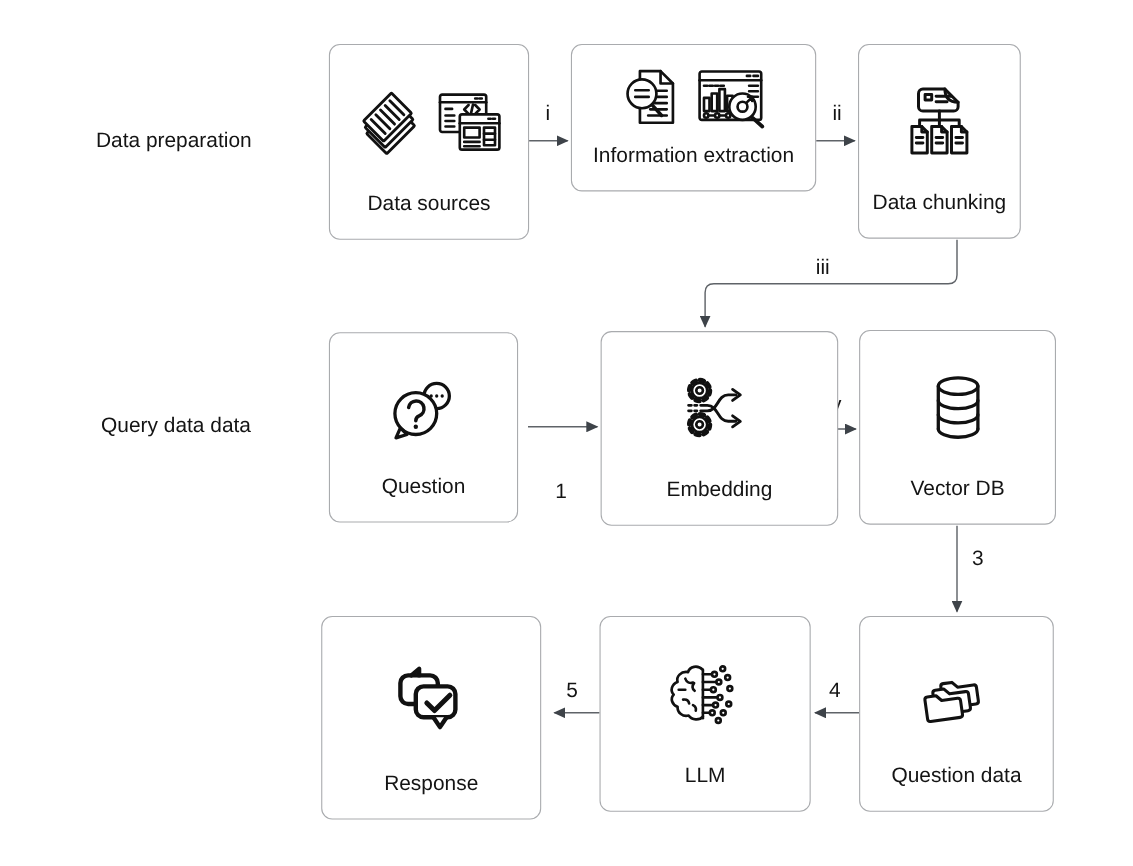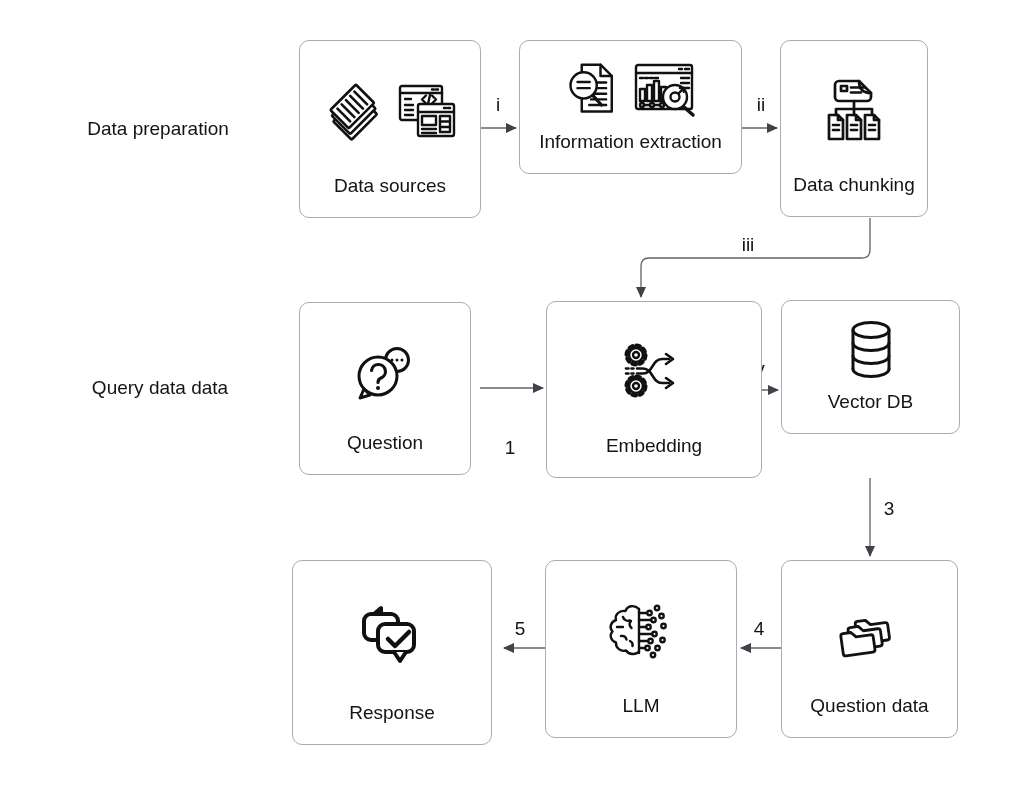--- a/index.html
+++ b/index.html
@@ -188,21 +188,21 @@
             <path d="M19,31.5 h6 C35,31.5 34,17 44,17 h7"></path>
             <path d="M48,12 l7,5 -7,5"></path>
             <path d="M48,36 l7,5 -7,5"></path>
           </g>
         </g>
       </svg>
     </div>
     <div class="label">Embedding</div>
   </div>
 
-  <div class="node" style="left:781px;top:300px;width:179px;height:134px">
+  <div class="node" style="left:781px;top:300px;width:179px;height:177px">
     <div class="icons">
       <svg width="62" height="66" viewBox="0 0 62 66">
         <g fill="none" stroke="currentColor" stroke-width="3" stroke-linecap="round" stroke-linejoin="round">
           <ellipse cx="31" cy="13" rx="18" ry="7.5"></ellipse>
           <path d="M13,13 V52 M49,13 V52"></path>
           <path d="M13,52 A18,7.5 0 0 0 49,52"></path>
           <path d="M13,26 A18,7.5 0 0 0 49,26"></path>
           <path d="M13,39 A18,7.5 0 0 0 49,39"></path>
         </g>
       </svg>

